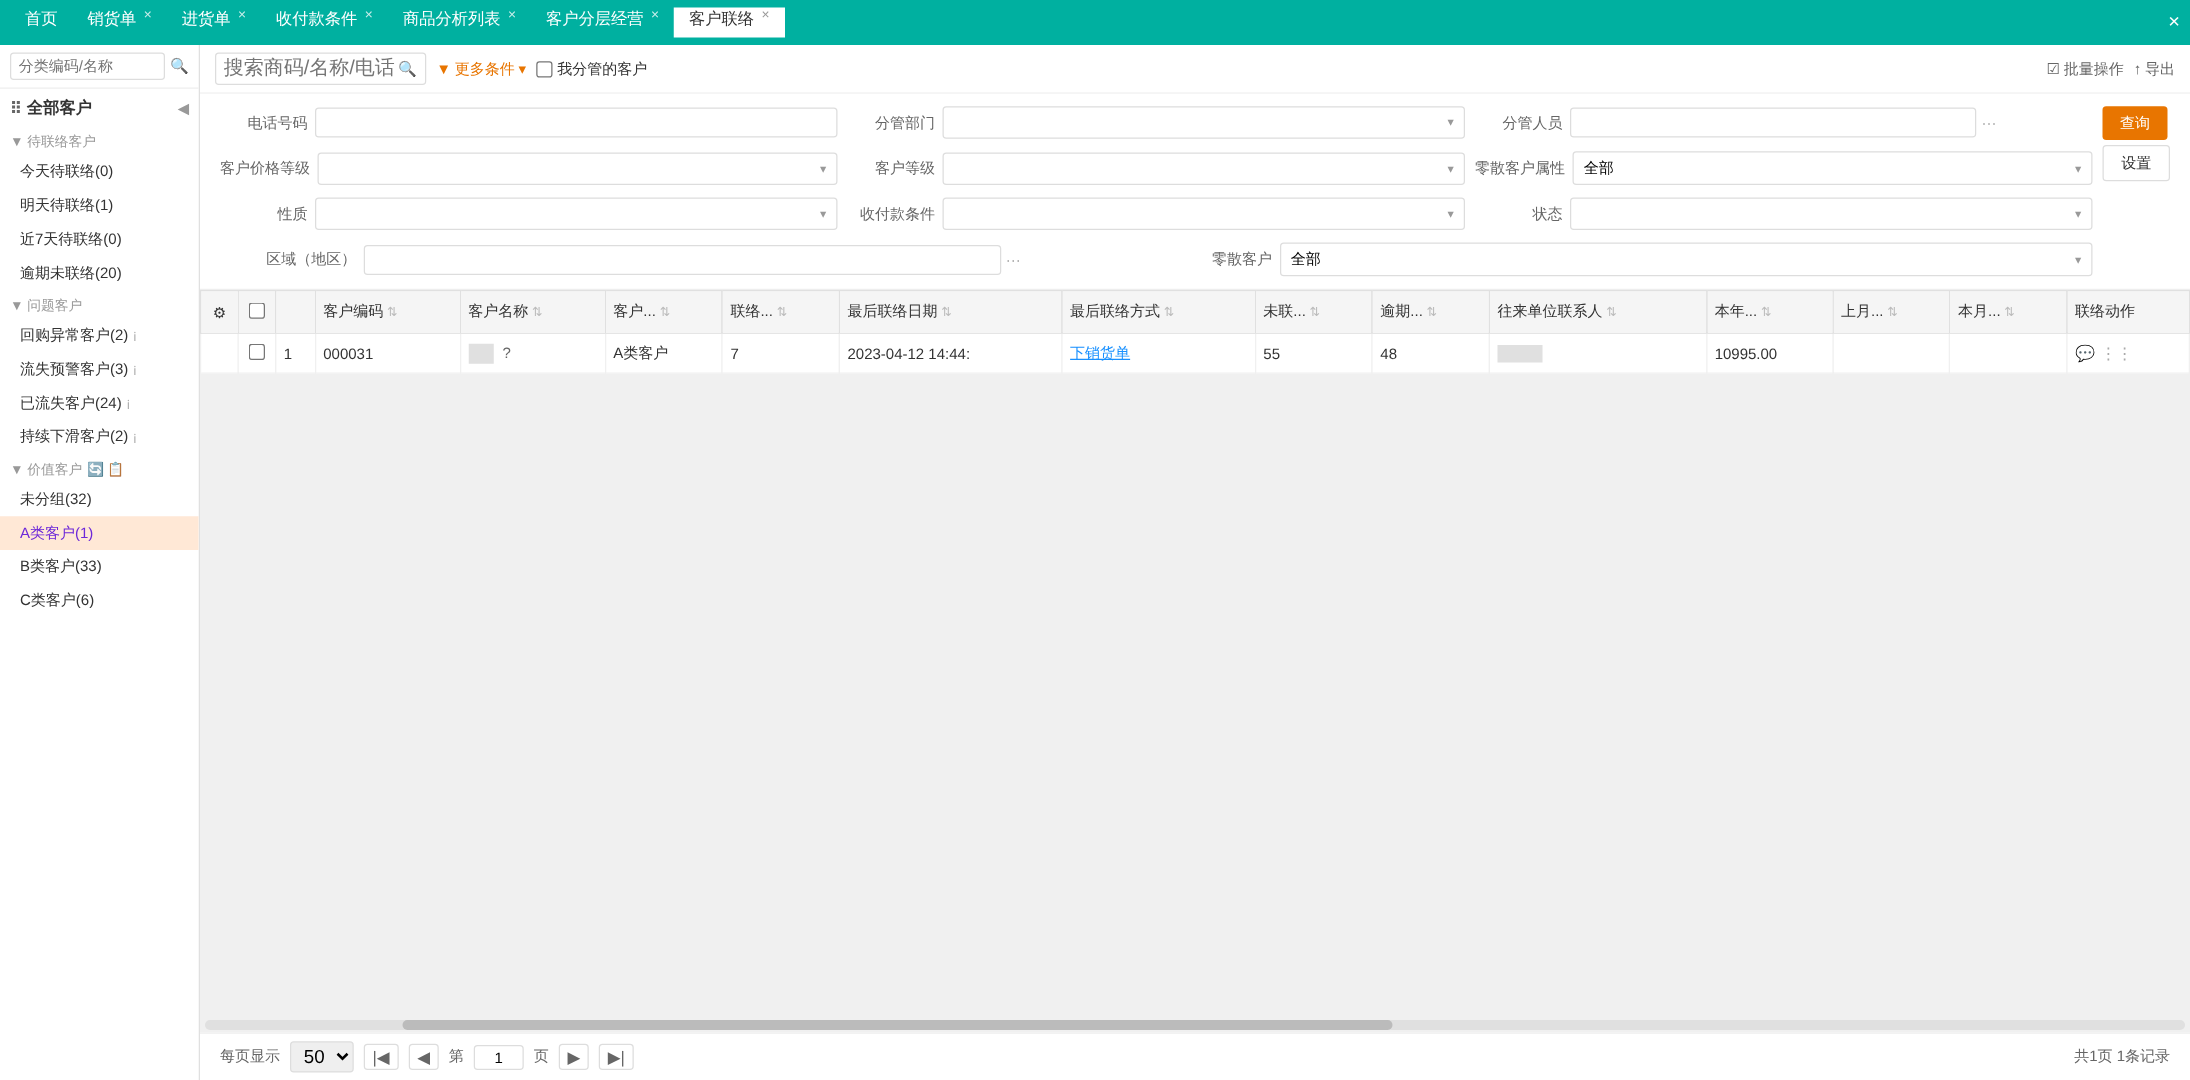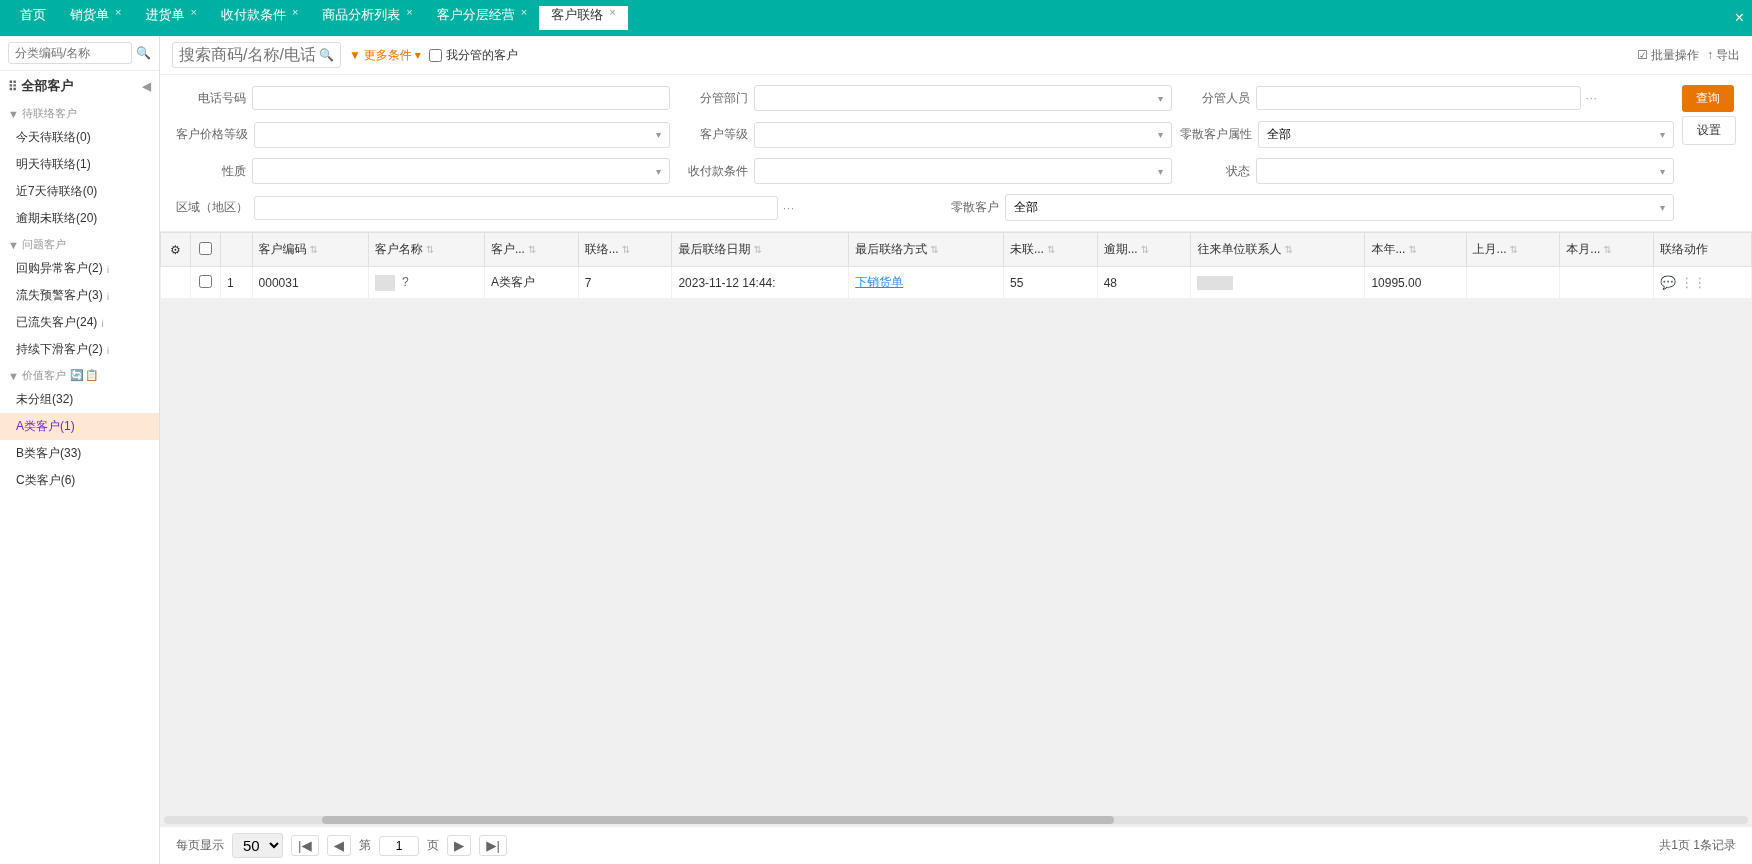--- a/index.html
+++ b/index.html
@@ -39,21 +39,21 @@
     .filter-search-box { display: flex; align-items: center; border: 1px solid #ddd; border-radius: 3px; padding: 3px 6px; background: #fff; }
     .filter-search-box input { border: none; outline: none; font-size: 12px; width: 140px; }
     .filter-more { color: #e87500; cursor: pointer; display: flex; align-items: center; gap: 3px; }
     .filter-checkbox-label { display: flex; align-items: center; gap: 4px; cursor: pointer; color: #333; }
     .filter-actions { margin-left: auto; display: flex; gap: 8px; align-items: center; }
     .filter-action-btn { color: #666; cursor: pointer; font-size: 12px; display: flex; align-items: center; gap: 3px; }
     
     
     .advanced-filter { background: #fff; padding: 10px 16px; border-bottom: 1px solid #eee; }
     .filter-row { display: flex; align-items: center; margin-bottom: 10px; gap: 8px; }
-    .filter-row:last-child { margin-bottom: 0; }
+    .filter-row:last-child { margin-bottom: 0; margin-left: 37px; }
     .filter-field { display: flex; align-items: center; flex: 1; min-width: 0; }
     .filter-label { color: #666; font-size: 12px; white-space: nowrap; min-width: 70px; text-align: right; margin-right: 6px; }
     .filter-input { flex: 1; border: 1px solid #ddd; border-radius: 3px; padding: 4px 8px; font-size: 12px; outline: none; background: #fff; }
     .filter-select { flex: 1; border: 1px solid #ddd; border-radius: 3px; padding: 4px 8px; font-size: 12px; outline: none; background: #fff; display: flex; align-items: center; justify-content: space-between; cursor: pointer; position: relative; min-height: 26px; }
     .filter-select .chevron { color: #999; font-size: 10px; }
     .filter-dots { color: #999; margin-left: 4px; cursor: pointer; }
     .btn-query { background: #e87500; color: #fff; border: none; border-radius: 3px; padding: 5px 14px; cursor: pointer; font-size: 12px; }
     .btn-settings { background: #fff; color: #333; border: 1px solid #ddd; border-radius: 3px; padding: 5px 14px; cursor: pointer; font-size: 12px; display: block; margin-top: 4px; }
     .filter-actions-col { display: flex; flex-direction: column; align-items: flex-start; }
     table { width: 100%; border-collapse: collapse; font-size: 12px; }
@@ -337,21 +337,21 @@
             <td class="gear-col"></td>
             <td class="check-col"><input type="checkbox" style=""></td>
             <td><span>1</span></td>
             <td><span>000031</span></td>
             <td>
               <span style="display:inline-block; width:20px; height:16px; background:#e0e0e0; margin-right:4px; vertical-align:middle;"></span>
               <span style="color:#666;">?</span>
             </td>
             <td><span>A类客户</span></td>
             <td><span>7</span></td>
-            <td><span>2023-11-12 14:44:</span></td>
+            <td><span>2023-04-12 14:44:</span></td>
             <td><span class="link-text">下销货单</span></td>
             <td><span>55</span></td>
             <td><span>48</span></td>
             <td>
               <span style="display:inline-block; width:36px; height:14px; background:#e0e0e0; margin-right:2px; vertical-align:middle;"></span>
             </td>
             <td><span>10995.00</span></td>
             <td><span></span></td>
             <td><span></span></td>
             <td>

